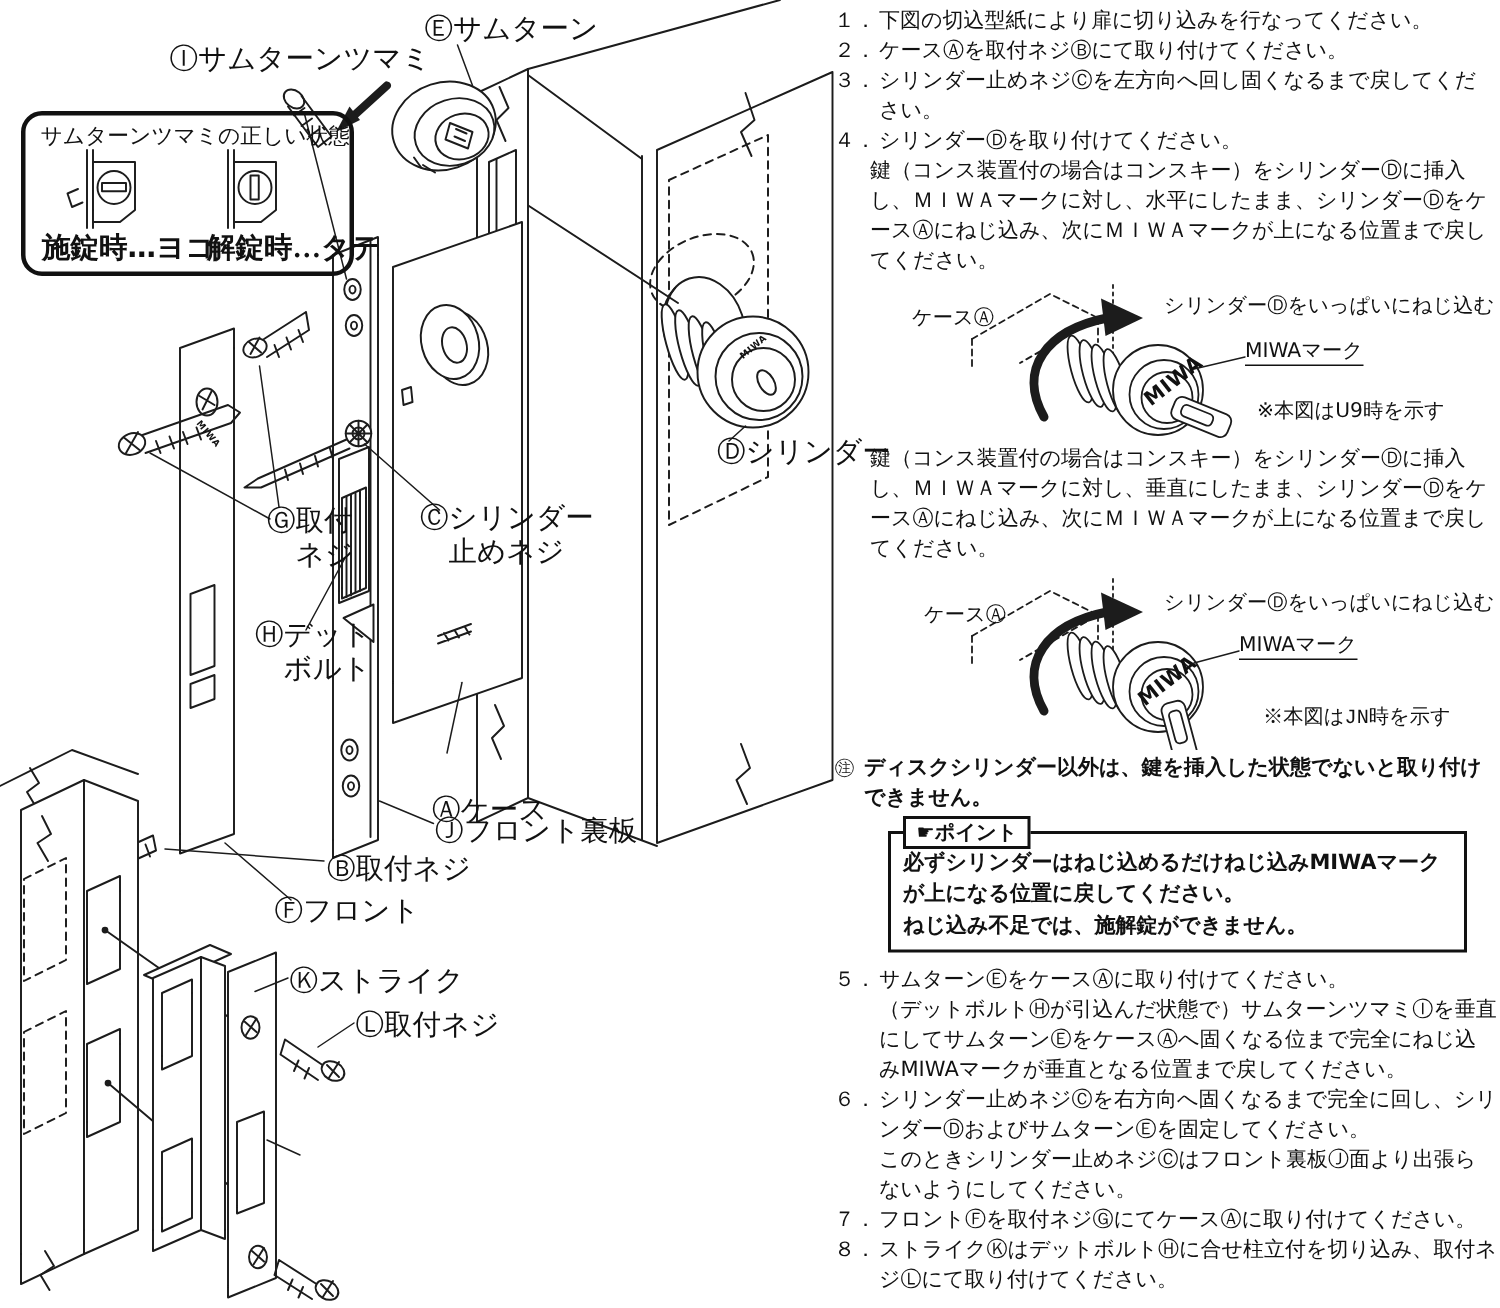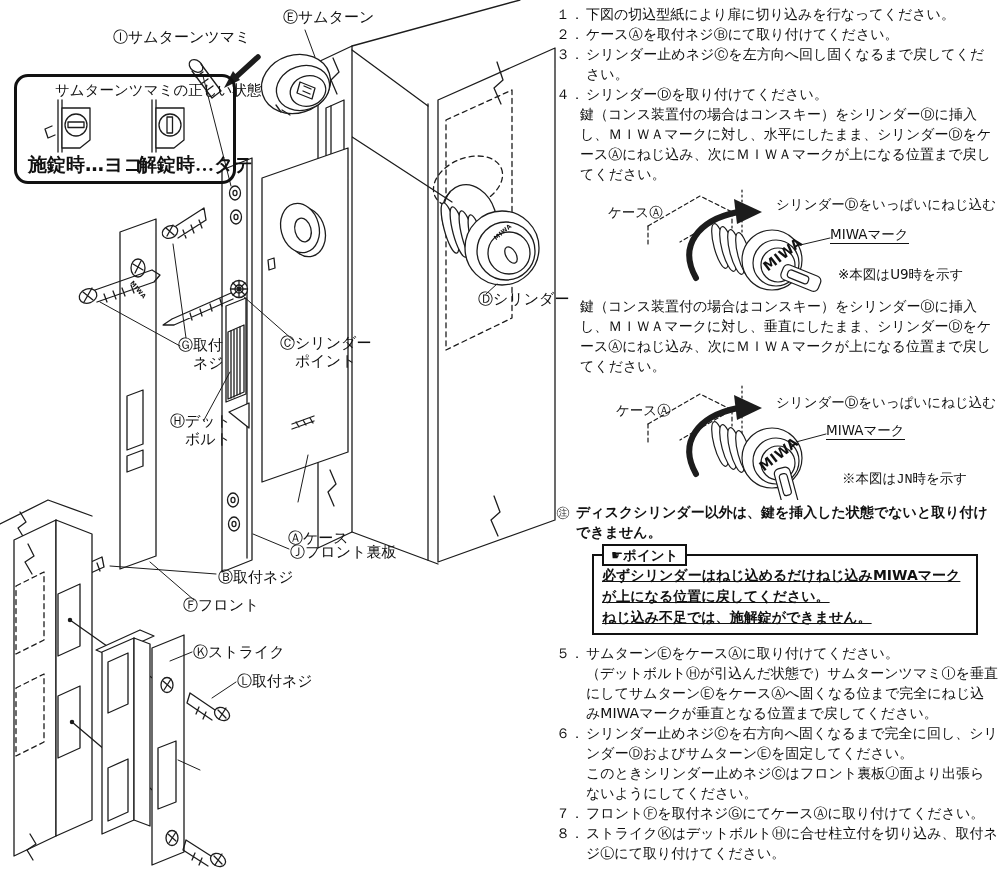--- a/index.html
+++ b/index.html
@@ -1,46 +1,46 @@
 <!DOCTYPE html>
 <html><head>
 <meta charset="utf-8">
 <style>
   html,body{margin:0;padding:0;background:#e8e8e4;}
   .page{position:relative;width:1000px;height:872px;background:#ffffff;overflow:hidden;
         font-family:"DejaVu Sans","Liberation Sans",sans-serif;color:#111;}
   svg{position:absolute;left:0;top:0;}
   svg *{vector-effect:non-scaling-stroke;}
-  .lbl{position:absolute;font-size:15px;line-height:1.2;color:#111;white-space:pre;}
+  .lbl{position:absolute;font-size:19px;line-height:1.2;color:#111;white-space:pre;}
   .lbl.tiny{font-size:6px;letter-spacing:.5px;font-weight:700;}
   [data-bind]{white-space:pre-line;}
   .lbl[data-bind]{white-space:pre;}
   
   .statebox{position:absolute;left:14px;top:74px;width:216px;height:104px;
             border:3.5px solid #111;border-radius:14px;background:transparent;}
-  .statebox .title{position:absolute;left:10px;top:4px;font-size:14.5px;white-space:nowrap;margin-left:28px;}
+  .statebox .title{position:absolute;left:10px;top:4px;font-size:14.5px;white-space:nowrap;}
   .statecap{position:absolute;font-size:19px;font-weight:700;}
   
   .strikenote{position:absolute;left:200px;top:742px;width:196px;border:1.5px solid #111;
               padding:5px 8px;font-size:14.5px;line-height:1.45;background:#fff;}
   
   .rc{position:absolute;left:556px;top:4px;width:442px;font-size:14px;line-height:20px;}
   .step{display:flex;}
   .step .num{flex:none;width:30px;}
   .step .stx{flex:1;}
   .sub{margin-left:24px;}
   .hd{font-weight:700;margin-left:24px;line-height:21px;}
   .inset{position:relative;margin-left:24px;height:112px;}
   .inset.v{height:124px;}
   .inset .lbl{font-size:13.5px;}
   .inset .mark{border-bottom:1.5px solid #111;padding-bottom:1px;}
   .caution{display:flex;font-weight:700;margin-top:2px;}
   .caution .mk{flex:none;width:20px;font-weight:400;}
   .pointbox{position:relative;margin:12px 0 8px 36px;width:368px;border:2.5px solid #111;
-            padding:9px 6px 5px 8px;font-weight:700;line-height:21px;background:#fff;text-decoration:underline;}
+            padding:9px 6px 5px 8px;font-weight:700;line-height:21px;background:#fff;}
   .pointtab{position:absolute;left:8px;top:-12px;background:#fff;border:2px solid #111;
             padding:0 7px;font-weight:700;font-size:13.5px;line-height:18px;white-space:nowrap;}
 </style>
 </head>
 <body>
 
 <div class="page">
 
   <svg width="557" height="872" viewBox="0 0 557 872" fill="none" stroke="#1c1c1c" stroke-width="1.3" stroke-linejoin="round" stroke-linecap="round">
 
@@ -209,21 +209,21 @@
 
   <div class="statebox">
     <div class="title" data-bind="diagram.state_box.title">サムターンツマミの正しい状態</div>
   </div>
   <div class="statecap" style="left:28px;top:152px;" data-bind="diagram.state_box.locked">施錠時…ヨコ</div>
   <div class="statecap" style="left:138px;top:152px;font-family:Liberation Serif, serif;" data-bind="diagram.state_box.unlocked">解錠時…タテ</div>
 
   <div class="lbl" style="left:283px;top:8px;" data-bind="diagram.labels.thumbturn">Ⓔサムターン</div>
   <div class="lbl" style="left:113px;top:28px;" data-bind="diagram.labels.thumbturn_knob">Ⓘサムターンツマミ</div>
   <div class="lbl" style="left:280px;top:334px;" data-bind="diagram.labels.cyl_stop_screw">Ⓒシリンダー
-　ポイント</div>
+　止めネジ</div>
   <div class="lbl" style="left:178px;top:336px;" data-bind="diagram.labels.mount_screw_g">Ⓖ取付
 　ネジ</div>
   <div class="lbl" style="left:170px;top:412px;" data-bind="diagram.labels.deadbolt">Ⓗデット
 　ボルト</div>
   <div class="lbl" style="left:288px;top:529px;" data-bind="diagram.labels.case">Ⓐケース</div>
   <div class="lbl" style="left:290px;top:543px;" data-bind="diagram.labels.front_back_plate">Ⓙフロント裏板</div>
   <div class="lbl" style="left:218px;top:568px;" data-bind="diagram.labels.mount_screw_b">Ⓑ取付ネジ</div>
   <div class="lbl" style="left:183px;top:596px;" data-bind="diagram.labels.front">Ⓕフロント</div>
   <div class="lbl" style="left:193px;top:643px;" data-bind="diagram.labels.strike">Ⓚストライク</div>
   <div class="lbl" style="left:237px;top:672px;" data-bind="diagram.labels.mount_screw_l">Ⓛ取付ネジ</div>

